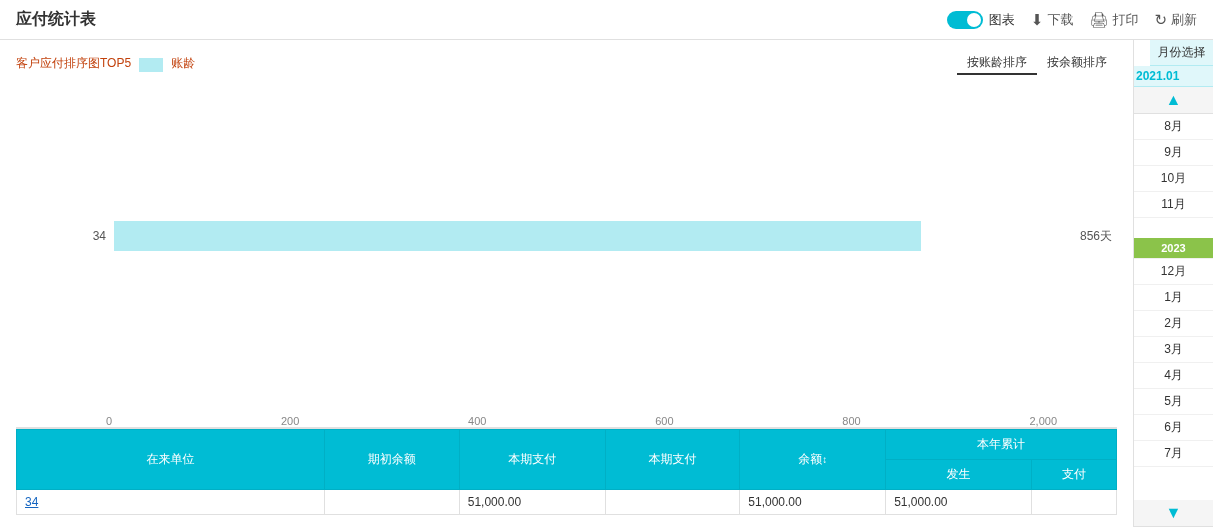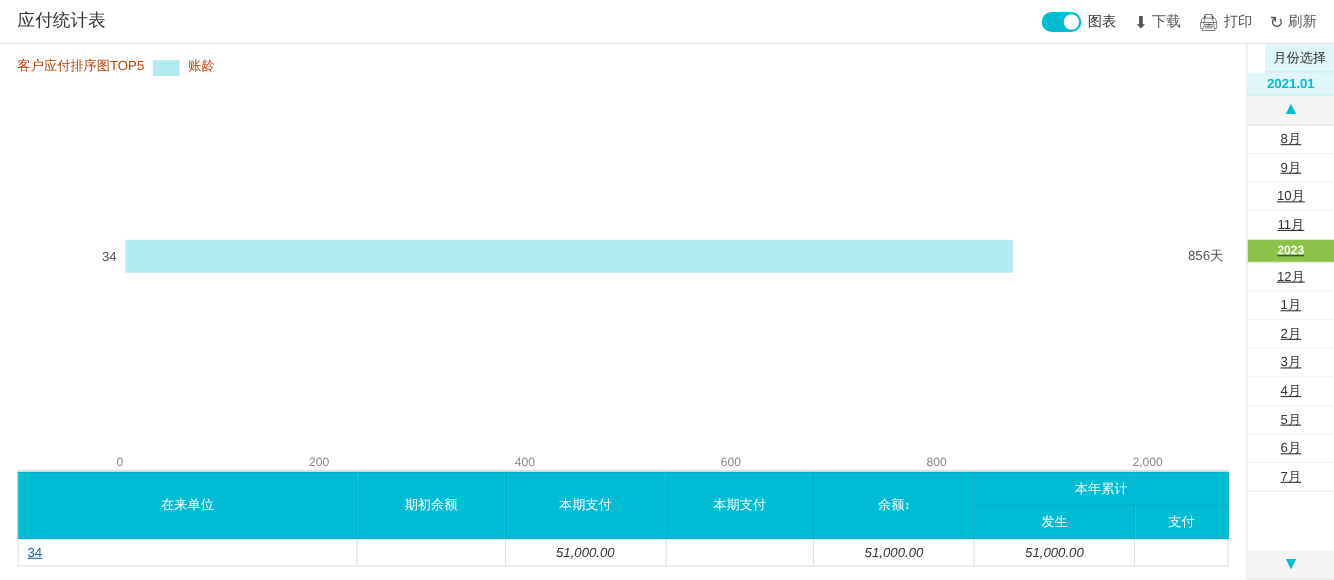--- a/index.html
+++ b/index.html
@@ -9,21 +9,21 @@
       display: flex;
       align-items: center;
       justify-content: space-between;
       padding: 8px 16px;
       background: #fff;
       border-bottom: 1px solid #e0e0e0;
       height: 40px;
     }
     .app-title {
       font-size: 16px;
-      font-weight: normal;
+      font-weight: bold;
       color: #333;
     }
     .header-actions {
       display: flex;
       align-items: flex-end;
       gap: 16px;
     }
     .toggle-wrap {
       display: flex;
       align-items: center;
@@ -175,21 +175,21 @@
       font-weight: normal;
       margin-top: 20px;
     }
     .data-table td {
       padding: 5px 8px;
       border: 1px solid #e0e0e0;
       text-align: center;
       background: #fff;
     }
     .data-table td.left { text-align: left; }
-    .data-table td.right { text-align: center; font-style: italic; }
+    .data-table td.right { text-align: left; }
     .data-table a { color: #1565c0; text-decoration: underline; cursor: pointer; }
 
     
     .sidebar {
       width: 80px;
       background: #fff;
       border-left: 1px solid #e0e0e0;
       display: flex;
       flex-direction: column;
       overflow: hidden;
@@ -198,56 +198,55 @@
       background: #e0f7fa;
       text-align: center;
       padding: 4px 2px;
       font-size: 12px;
       color: #333;
       border-bottom: 1px solid #b2ebf2;
       margin-left: 16px;
     }
     .sidebar-selected-year {
       background: #e0f7fa;
-      text-align: center;
       padding: 3px 2px;
       font-size: 12px;
       color: #00bcd4;
       font-weight: bold;
       border-bottom: 1px solid #b2ebf2;
     }
     .sidebar-nav-up, .sidebar-nav-down {
       display: flex;
       align-items: center;
       justify-content: center;
       padding: 4px;
       cursor: pointer;
       background: #f5f5f5;
       border-bottom: 1px solid #e0e0e0;
     }
     .sidebar-months {
       flex: 1;
       overflow: hidden;
       display: flex;
       flex-direction: column;
-      text-decoration: underline;
     }
     .month-item {
       text-align: center;
       padding: 4px 2px;
       font-size: 12px;
       color: #333;
       cursor: pointer;
       border-bottom: 1px solid #f0f0f0;
     }
     .month-item.year-marker {
       background: #8bc34a;
       color: #fff;
       font-weight: bold;
       font-size: 11px;
+      margin-top: 20px;
     }
     .nav-arrow {
       font-size: 16px;
       color: #00bcd4;
     }
   </style>
 </head>
 <body>
 
 <div class="app-header">
@@ -273,20 +272,24 @@
 </div>
 
 <div class="main-content">
   <div class="chart-area">
 
     <div class="chart-header">
       <div class="chart-legend">
         <span>客户应付排序图TOP5</span>
         <span class="legend-box"></span>
         <span>账龄</span>
+      </div>
+      <div class="chart-sort-btns">
+        <div class="sort-btn active">按账龄排序</div>
+        <div class="sort-btn">按余额排序</div>
       </div>
     </div>
 
     <div class="bar-chart">
       <div class="bar-row">
         <div class="bar-label">34</div>
         <div class="bar-track">
           <div class="bar-fill" style="width: 85.6%;"></div>
           <span class="bar-end-label">856天</span>
         </div>

